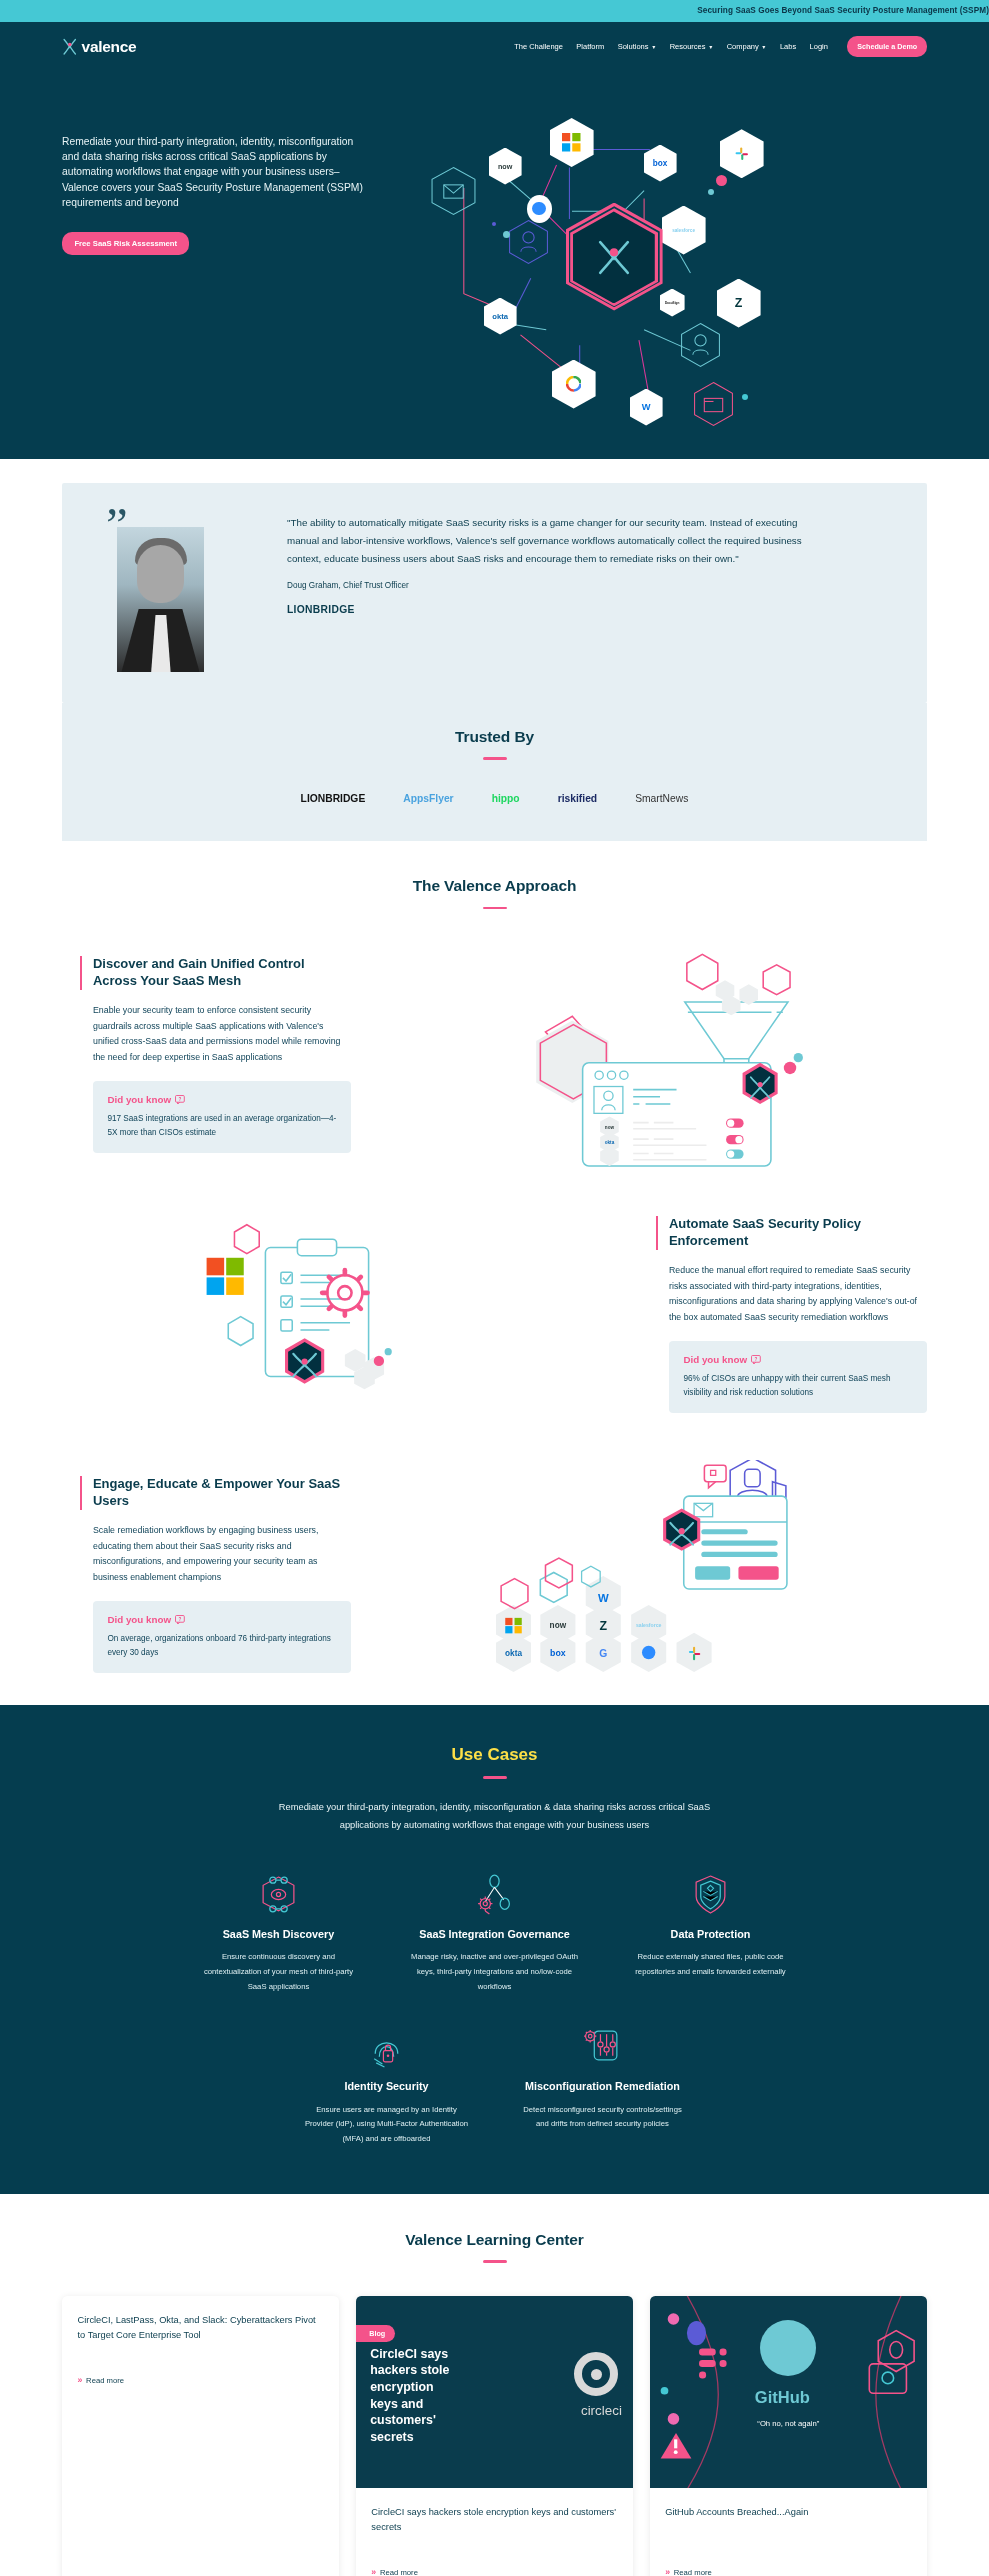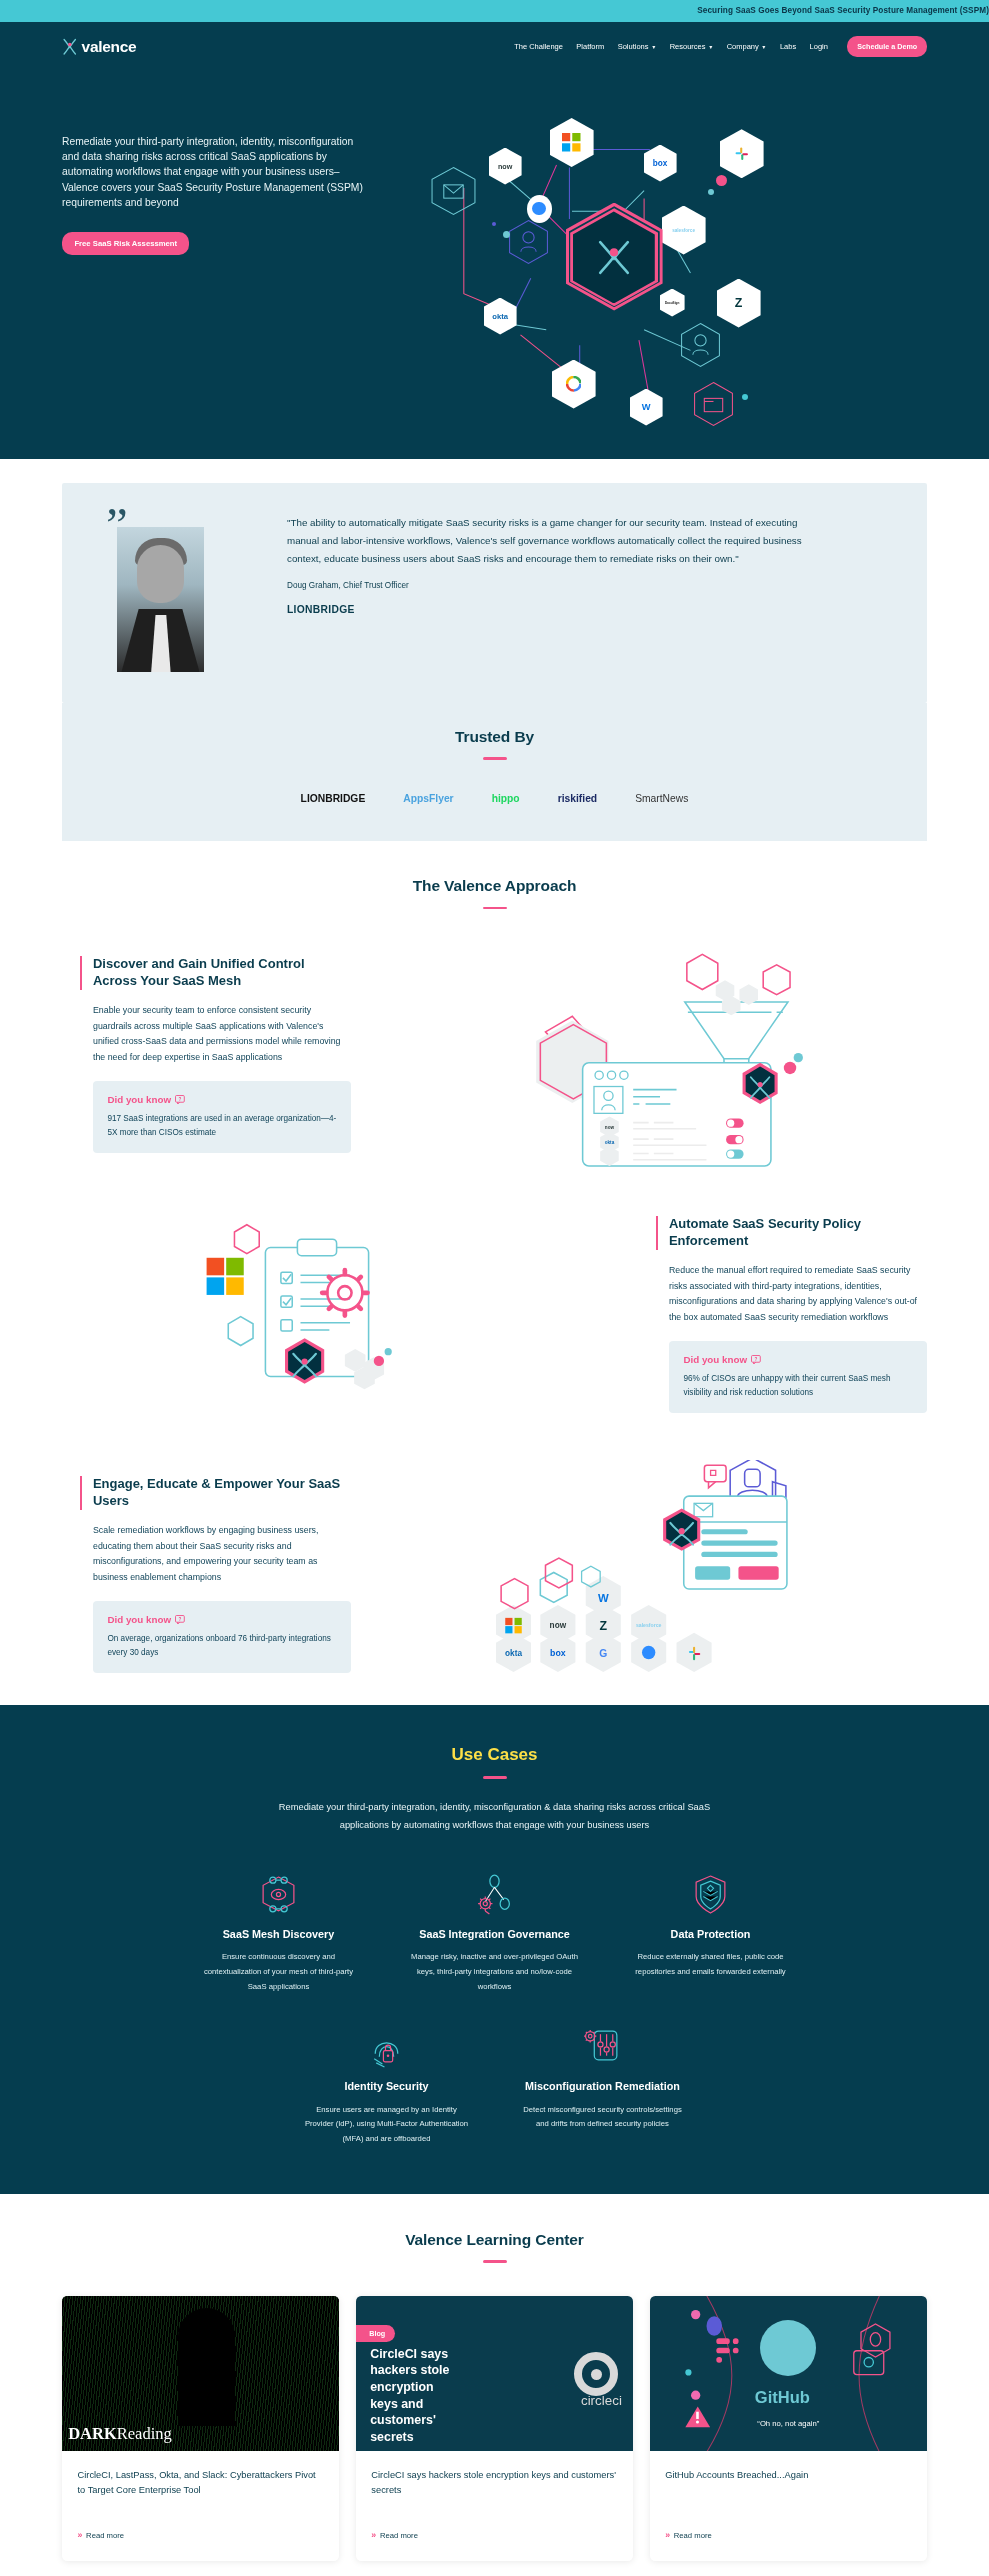--- a/index.html
+++ b/index.html
@@ -150,42 +150,42 @@
   .uc-card h4 { font-size: 10.8px; font-weight:800; margin-bottom: 10.3px; }
   .uc-card p { font-size: 7.7px; line-height:1.9; color:#dff0f3; }
 
   
   .learning { background:#fff; padding: 37px 62px 31px; text-align:center; }
   .cards { display:flex; gap: 16.5px; margin-top: 33px; }
   .card {
     flex:1; background:#fff; border-radius: 5.2px; overflow:hidden; text-align:left;
     box-shadow: 0 1px 7.2px rgba(0,0,0,.09);
   }
-  .card-media { height: 155px; position:relative; overflow:hidden; }
+  .card-media { height: 192px; position:relative; overflow:hidden; }
   .card-body { padding: 17.5px 15.5px 20.6px; }
   .card-body h5 { font-size: 9.3px; font-weight:500; line-height:1.65; color:#0a3c4d; min-height: 49px; }
   .readmore { display:flex; align-items:center; gap:5.2px; color:#0a3c4d; font-size:7.7px; margin-top: 13.4px; text-decoration:none; }
   .chev { color:#f4538a; font-weight:800; font-size: 8.8px; letter-spacing:-1.5px; }
   .badge-blog { position:absolute; left:0; top:29px; background:#f4538a; color:#fff;
     font-size:7.2px; padding:4.1px 10.3px 4.1px 13.4px; border-radius:0 10.3px 10.3px 0; font-weight:600; }
 
   
   .dr { background:#000; width:100%; height:100%; position:relative; }
   .dr-binary { position:absolute; inset:0; background:
     repeating-linear-gradient(96deg,#0e2a10 0 1px, #000 1px 2.6px);
     opacity:.95; }
   .dr-hood { position:absolute; left:42%; top:8%; width:57px; height:118px; background:#000; border-radius:31px 31px 0 0; }
   .dr-logo { position:absolute; left:6.2px; bottom:6.2px; color:#fff; font-size:16.5px; font-weight:800; font-family:"Liberation Serif",serif;}
   .dr-logo i { font-style:normal; font-weight:400; }
 
   .cc { background:#0a3c4d; width:100%; height:100%; position:relative; }
   .cc h6 { position:absolute; left:14.4px; top:50px; color:#fff; font-size:12.4px; font-weight:800; line-height:1.35; width:82px; }
   .cc .ring { position:absolute; right:15.5px; top:56px; width:44px; height:44px; border:8.2px solid #d9d9d9; border-radius:50%; }
   .cc .ring b { position:absolute; left:9.3px; top:9.3px; width:11.3px; height:11.3px; background:#d9d9d9; border-radius:50%; }
-  .cc .name { position:absolute; right:11.3px; top:97px; color:#d9d9d9; font-size:13.4px; font-weight:400; }
+  .cc .name { position:absolute; right:11.3px; top:107px; color:#d9d9d9; font-size:13.4px; font-weight:400; }
 
   .gh { background:#0a3c4d; width:100%; height:100%; position:relative; overflow:hidden; }
   .gh .cat { position:absolute; left:50%; transform:translateX(-50%); top:24px; width:56px; height:56px; background:#6ec9d4; border-radius:50%; }
   .gh .ghname { position:absolute; left:0; right:12px; top:92px; text-align:center; color:#6ec9d4; font-size:16.5px; font-weight:800; }
   .gh .ohno { position:absolute; left:0; right:0; top:123px; text-align:center; color:#fff; font-size:7.7px; }
 </style>
 </head>
 <body>
 
 <div class="wrap">
@@ -713,27 +713,20 @@
       </div>
     </div>
   </div>
 
   <div class="learning">
     <h2 class="section-title">Valence Learning Center</h2>
     <div class="rule"></div>
     <div class="cards">
 
       <div class="card">
-        <div class="card-media">
-          <div class="dr">
-            <span class="dr-binary"></span>
-            <span class="dr-hood"></span>
-            <span class="dr-logo"><span>DARK</span><i>Reading</i></span>
-          </div>
-        </div>
         <div class="card-body">
           <h5>CircleCI, LastPass, Okta, and Slack: Cyberattackers Pivot to Target Core Enterprise Tool</h5>
           <a class="readmore" href="#">
               <span class="chev">»</span>
               <span>Read more</span>
             </a>
         </div>
       </div>
 
       <div class="card">

